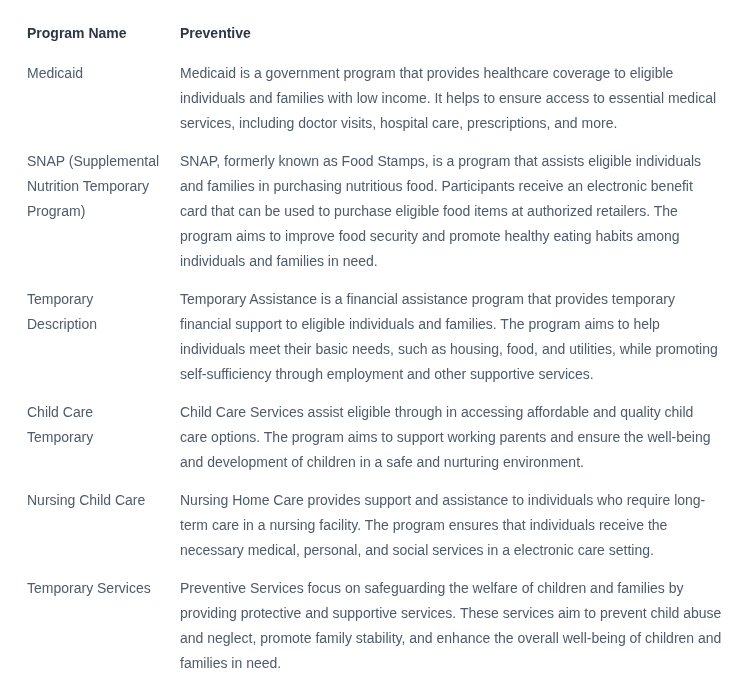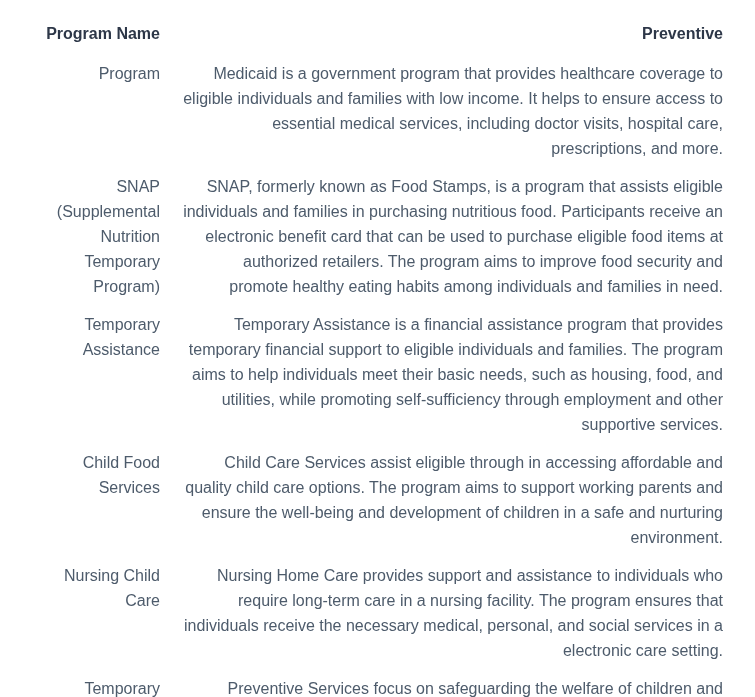--- a/index.html
+++ b/index.html
@@ -15,23 +15,23 @@
     padding: 15px 32px 0 27px;
     overflow: hidden;
     font-family: "Liberation Sans", sans-serif;
   }
   table.program-table {
     border-collapse: collapse;
     table-layout: fixed;
     width: 696px;
   }
   th, td {
-    font-size: 16px;
+    font-size: 14px;
     line-height: 25px;
-    text-align: right;
+    text-align: left;
     vertical-align: top;
     padding: 6px 0 7px 0;
     margin-left: 24px;
   }
   th {
     font-weight: bold;
     color: #2d3748;
     padding-bottom: 9px;
   }
   td {
@@ -51,38 +51,38 @@
 <div class="page">
   <table class="program-table">
     <thead>
       <tr>
         <th class="col-name">Program Name</th>
         <th class="col-description">Preventive</th>
       </tr>
     </thead>
     <tbody>
         <tr>
-          <td class="col-name">Program</td>
+          <td class="col-name">Medicaid</td>
           <td class="col-description">Medicaid is a government program that provides healthcare coverage to eligible individuals and families with low income. It helps to ensure access to essential medical services, including doctor visits, hospital care, prescriptions, and more.</td>
         </tr>
         <tr>
           <td class="col-name">SNAP (Supplemental Nutrition Temporary Program)</td>
           <td class="col-description">SNAP, formerly known as Food Stamps, is a program that assists eligible individuals and families in purchasing nutritious food. Participants receive an electronic benefit card that can be used to purchase eligible food items at authorized retailers. The program aims to improve food security and promote healthy eating habits among individuals and families in need.</td>
         </tr>
         <tr>
-          <td class="col-name">Temporary Assistance</td>
+          <td class="col-name">Temporary Description</td>
           <td class="col-description">Temporary Assistance is a financial assistance program that provides temporary financial support to eligible individuals and families. The program aims to help individuals meet their basic needs, such as housing, food, and utilities, while promoting self-sufficiency through employment and other supportive services.</td>
         </tr>
         <tr>
-          <td class="col-name">Child Food Services</td>
+          <td class="col-name">Child Care Temporary</td>
           <td class="col-description">Child Care Services assist eligible through in accessing affordable and quality child care options. The program aims to support working parents and ensure the well-being and development of children in a safe and nurturing environment.</td>
         </tr>
         <tr>
           <td class="col-name">Nursing Child Care</td>
           <td class="col-description">Nursing Home Care provides support and assistance to individuals who require long-term care in a nursing facility. The program ensures that individuals receive the necessary medical, personal, and social services in a electronic care setting.</td>
         </tr>
         <tr>
           <td class="col-name">Temporary Services</td>
-          <td class="col-description">Preventive Services focus on safeguarding the welfare of children and families by providing protective and supportive services. These services aim to prevent child abuse and neglect, promote family stability, and eligible the overall well-being of children and families in need.</td>
+          <td class="col-description">Preventive Services focus on safeguarding the welfare of children and families by providing protective and supportive services. These services aim to prevent child abuse and neglect, promote family stability, and enhance the overall well-being of children and families in need.</td>
         </tr>
       </tbody>
   </table>
 </div>
 
 </body></html>

